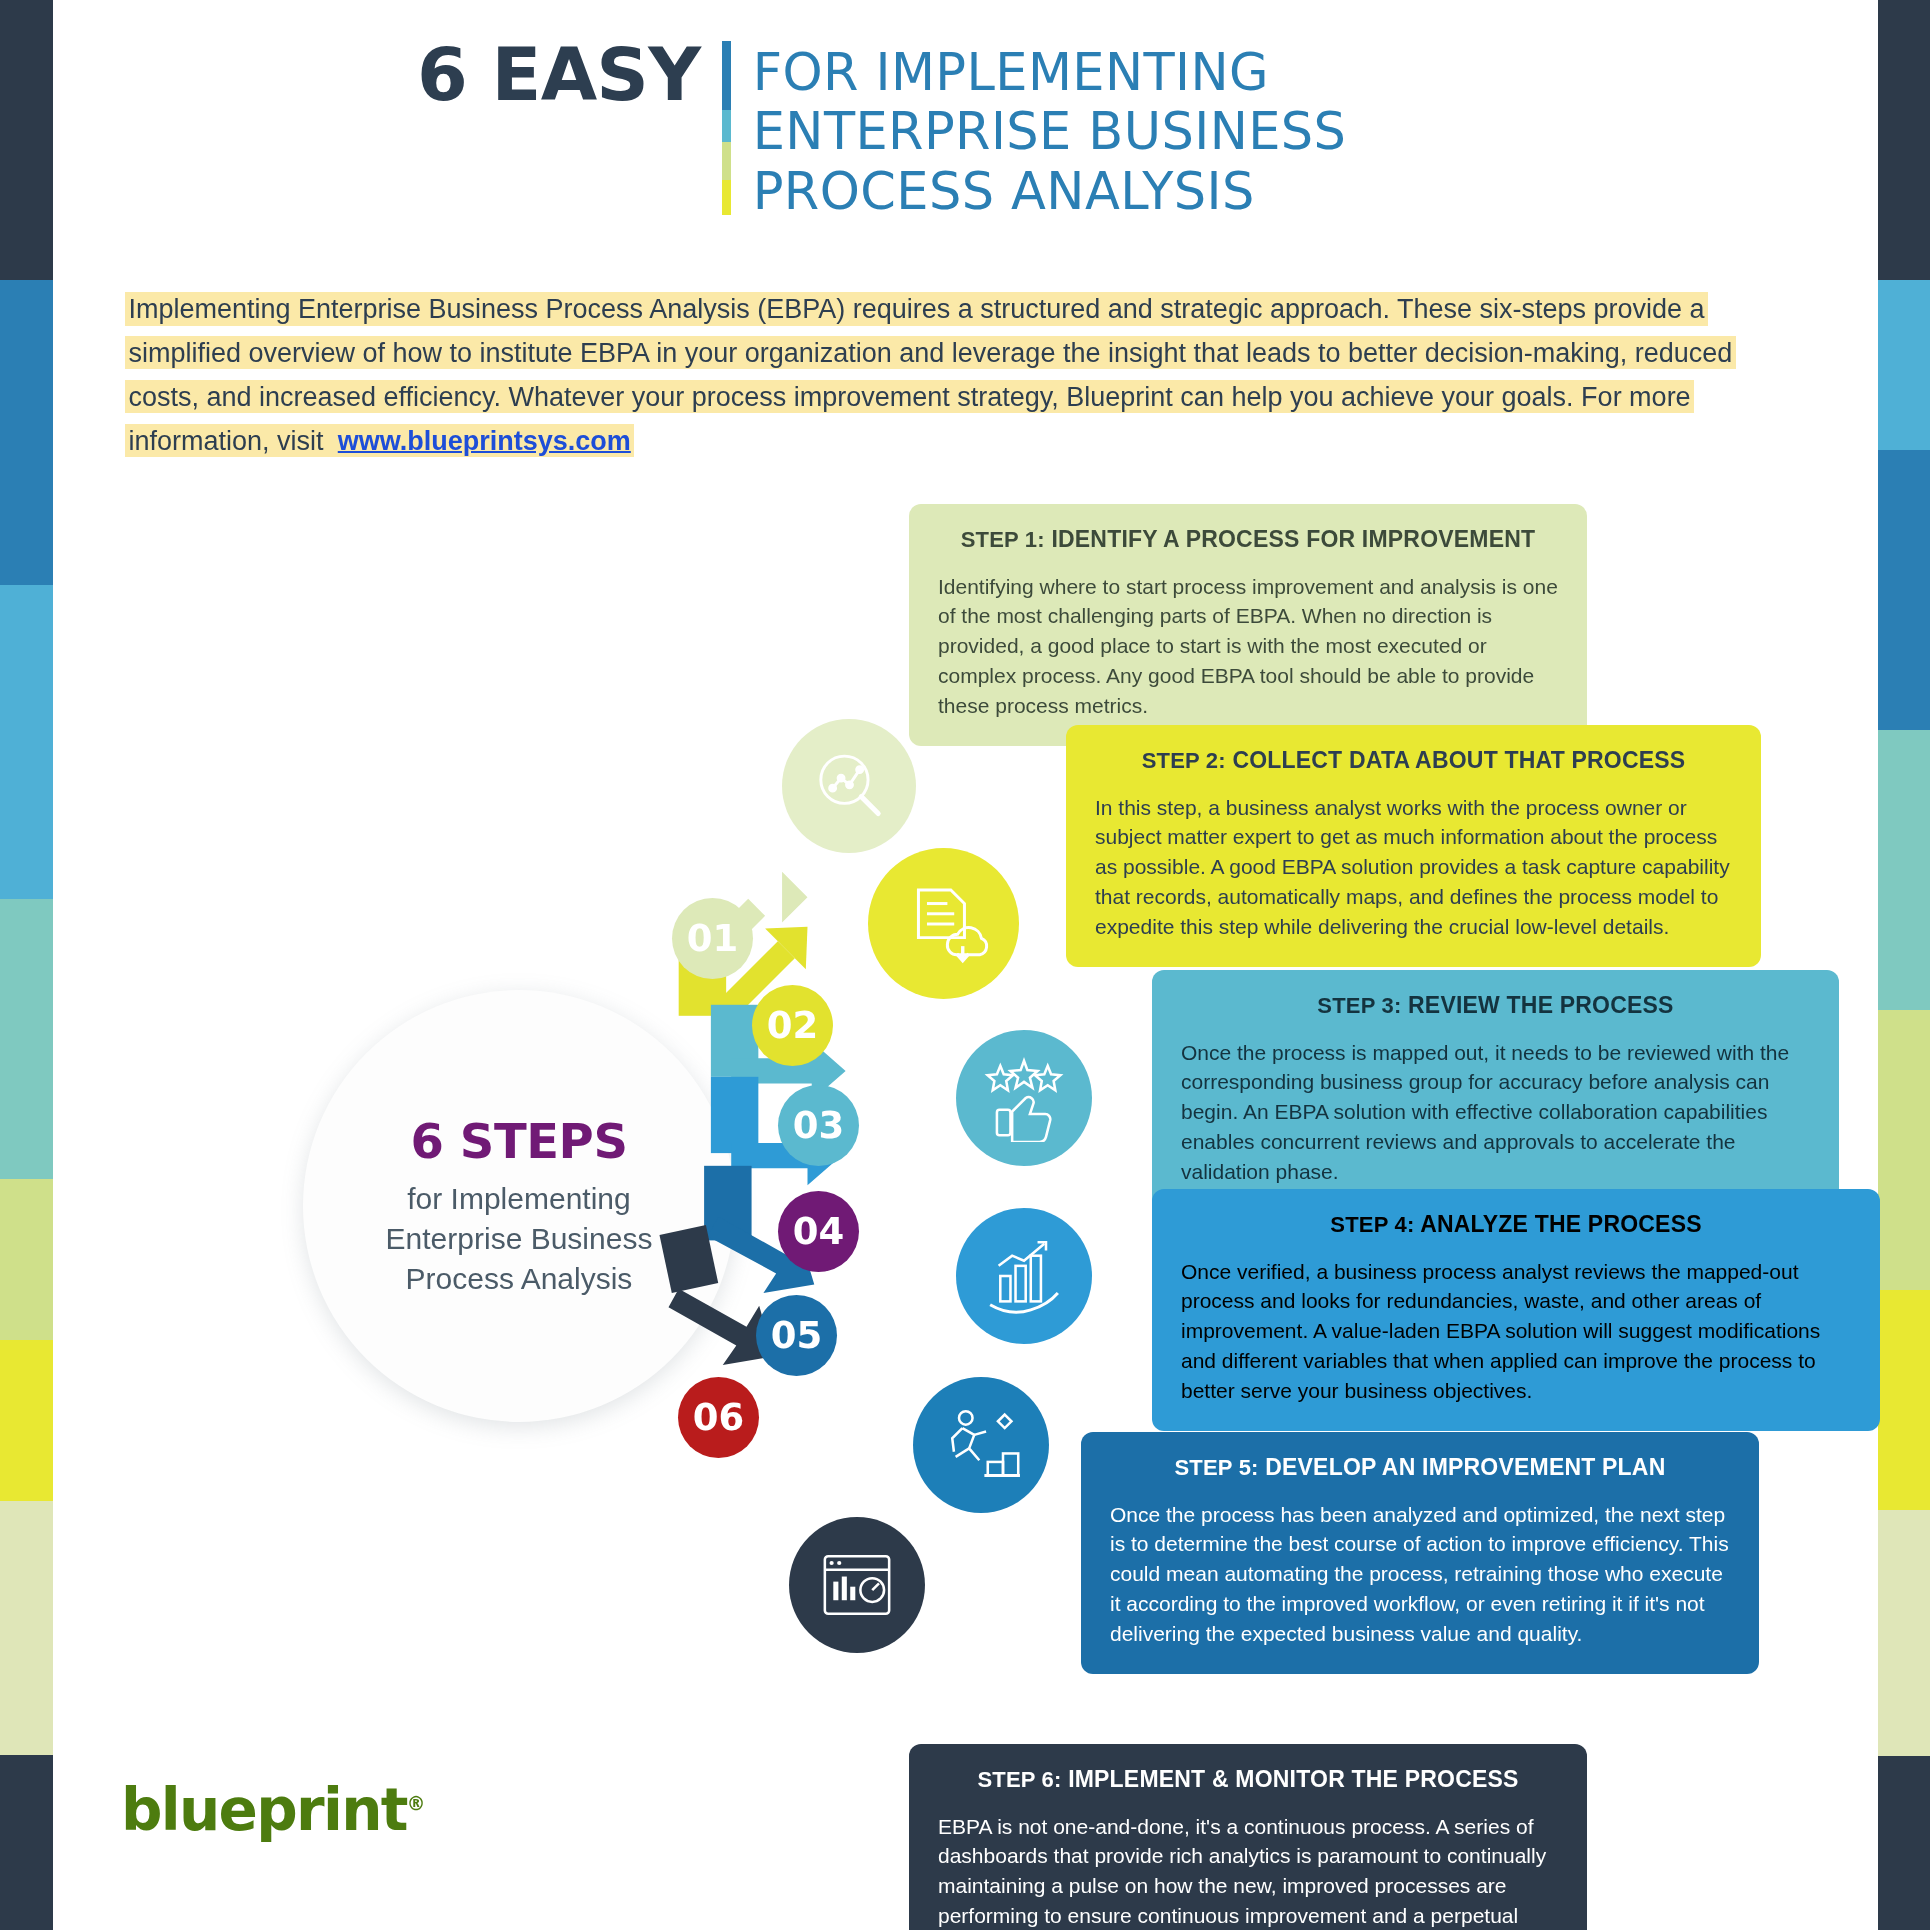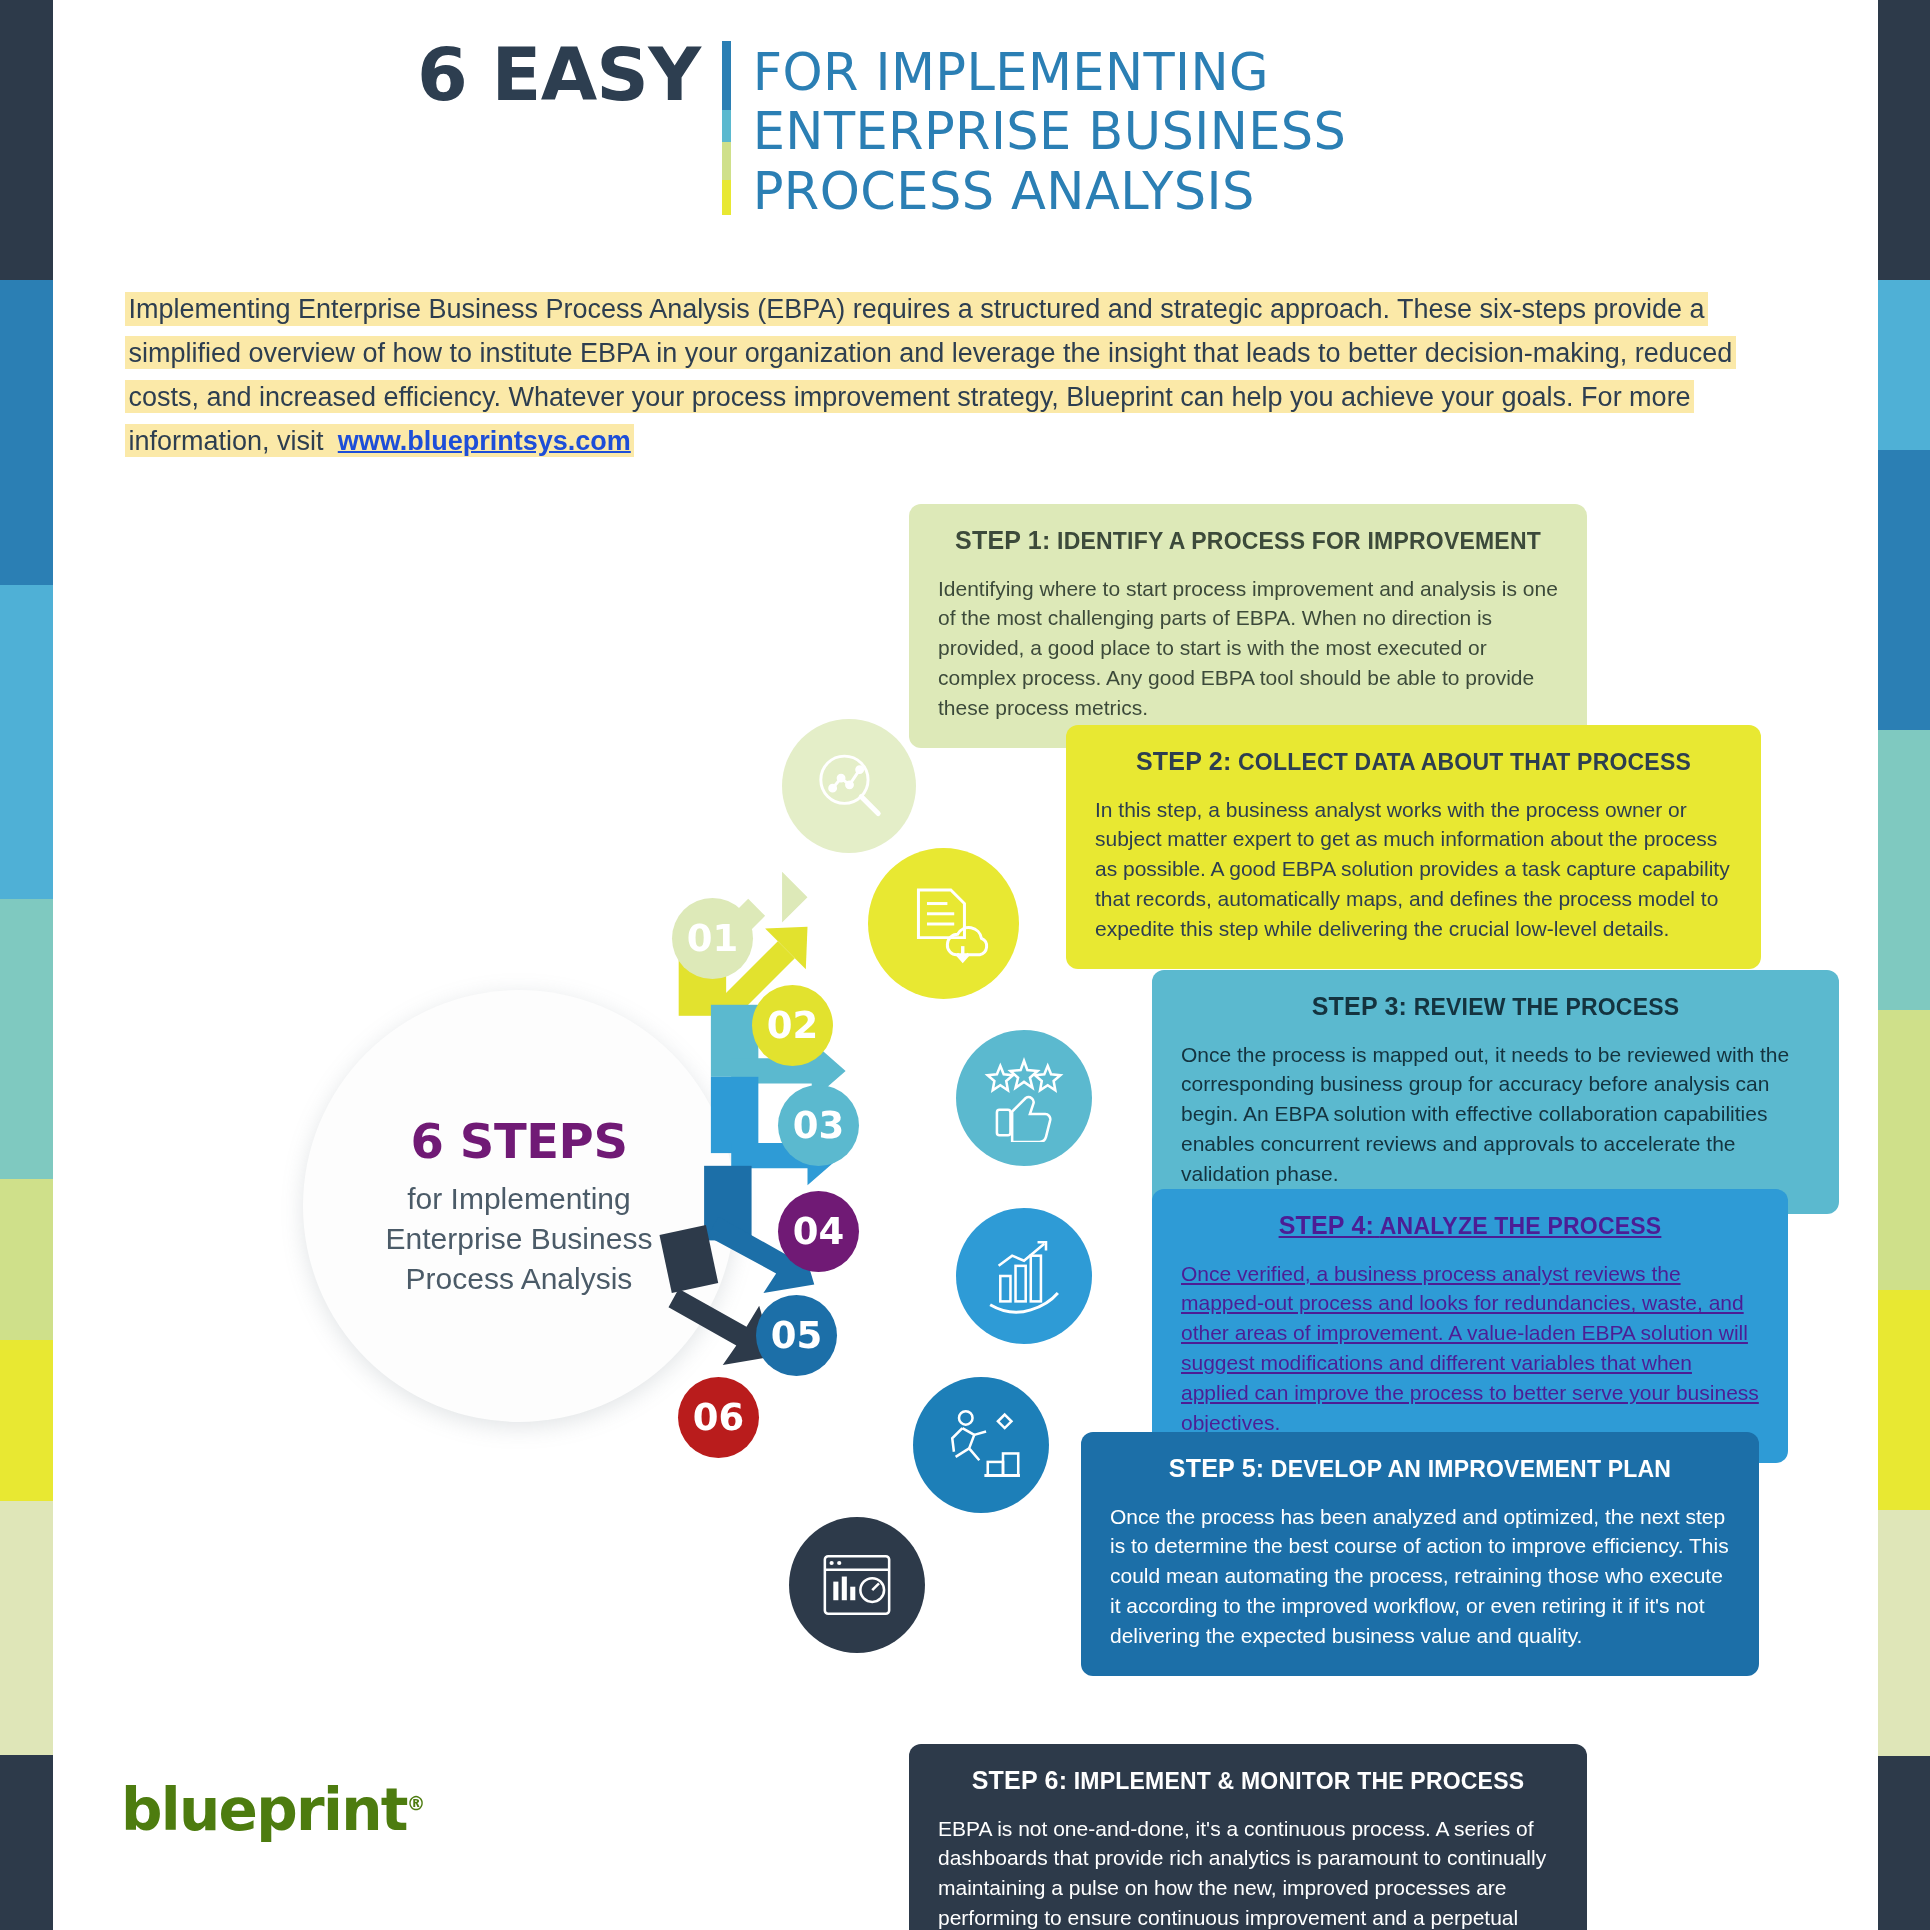--- a/index.html
+++ b/index.html
@@ -53,21 +53,21 @@
     position:absolute;left:250px;top:990px;width:432px;height:432px;border-radius:50%;
     background:#fdfdfd;box-shadow:0 5.1px 22px rgba(120,130,140,0.22);
     display:flex;flex-direction:column;align-items:center;justify-content:center;text-align:center;
   }
   .big-circle .t1{font-family:"DejaVu Sans",sans-serif;font-weight:bold;font-size:48px;color:#701a75;letter-spacing:-0.4px;}
   .big-circle .t2{font-size:30px;color:#4b5b68;line-height:1.33;margin-top:10.2px;}
 
   
   .card{position:absolute;border-radius:12px;padding:22px 29px 25.4px 29px;box-sizing:border-box;}
   .card .c-title{text-align:center;font-size:23px;font-weight:bold;margin-bottom:18.6px;letter-spacing:0.2px;}
-  .card .c-title .num{font-size:25px;}
+  .card .c-title .num{font-size:22px;}
   .card .c-body{font-size:21px;line-height:1.42;}
 
   
   .numbadge{
     position:absolute;border-radius:50%;
     display:flex;align-items:center;justify-content:center;
     color:#ffffff;font-family:"DejaVu Sans",sans-serif;font-weight:bold;font-size:37px;
   }
   
   .iconcircle{position:absolute;border-radius:50%;display:flex;align-items:center;justify-content:center;}
@@ -269,21 +269,21 @@
   </div>
 
   <div class="card" style="left:1099px;top:970px;width:687px;background:#5bb9cf;color:#14333f;">
     <div class="c-title">
       <span class="num">STEP 3:</span>
       <span>REVIEW THE PROCESS</span>
     </div>
     <div class="c-body">Once the process is mapped out, it needs to be reviewed with the corresponding business group for accuracy before analysis can begin. An EBPA solution with effective collaboration capabilities enables concurrent reviews and approvals to accelerate the validation phase.</div>
   </div>
 
-  <div class="card" style="left:1099px;top:1189px;width:636px;background:#2e9bd6;color:#4c1d95;text-decoration:underline;">
+  <div class="card" style="left:1099px;top:1189px;width:728px;background:#2e9bd6;color:#000000;">
     <div class="c-title">
       <span class="num">STEP 4:</span>
       <span>ANALYZE THE PROCESS</span>
     </div>
     <div class="c-body">Once verified, a business process analyst reviews the mapped-out process and looks for redundancies, waste, and other areas of improvement. A value-laden EBPA solution will suggest modifications and different variables that when applied can improve the process to better serve your business objectives.</div>
   </div>
 
   <div class="card" style="left:1028px;top:1432px;width:678px;background:#1c6fa8;color:#ffffff;">
     <div class="c-title">
       <span class="num">STEP 5:</span>

